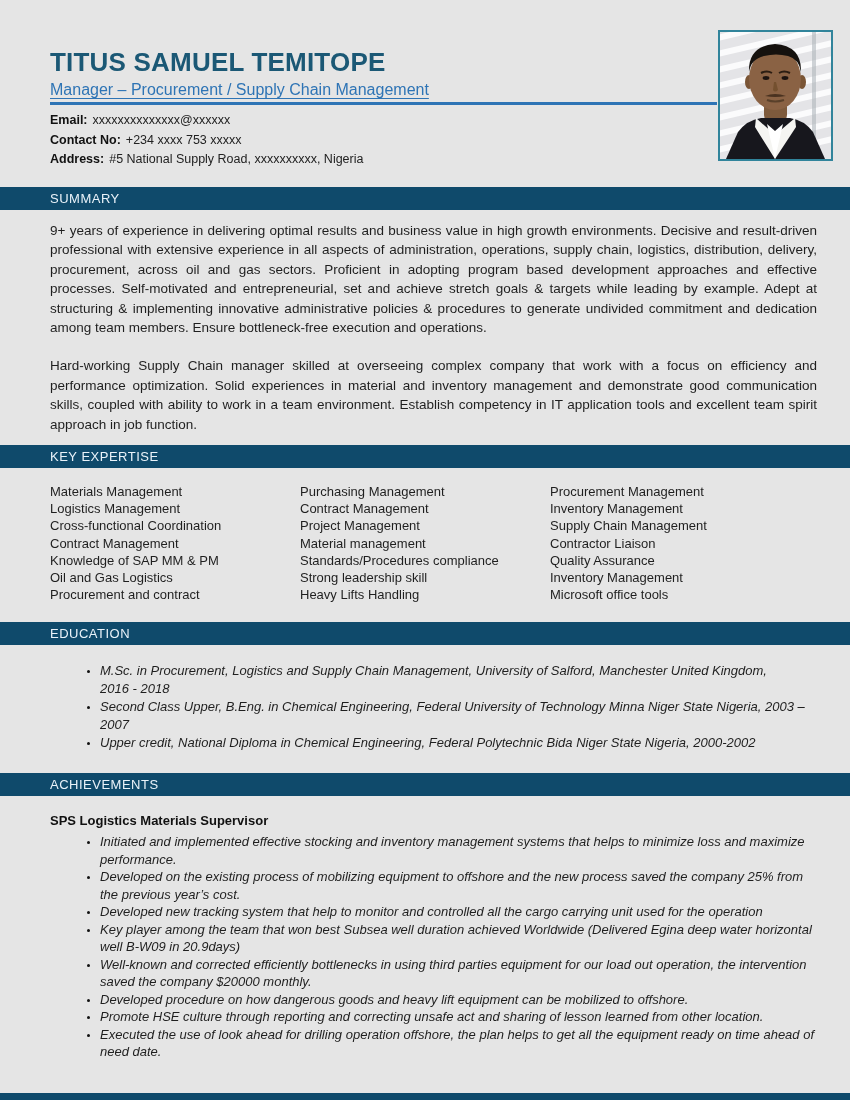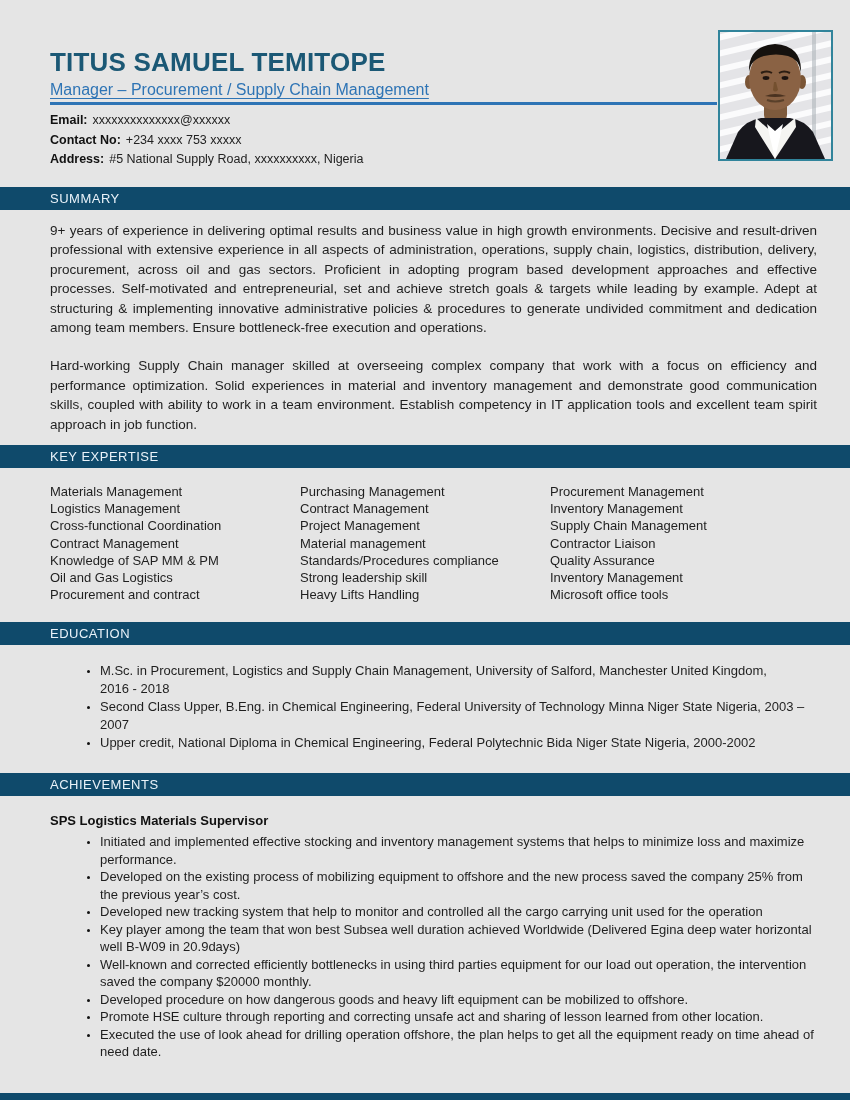--- a/index.html
+++ b/index.html
@@ -53,21 +53,21 @@
   .summary-text p + p { margin-top: 19px; }
 
   
   .exp-grid {
     margin: 15px 33px 0 50px;
     display: grid; grid-template-columns: 250px 250px 1fr;
   }
   .exp-item { font-size: 13px; line-height: 17.2px; }
 
   
-  .list-wrap { margin: 0 33px 0 50px; }
+  .list-wrap { margin: 0 33px 0 50px; font-style: italic; }
   ul.doc-list { margin: 0; padding-left: 50px; }
   ul.doc-list li {
     font-size: 13px; line-height: 18px;
     white-space: pre-line;
   }
   ul.doc-list li::marker { font-size: 10px; color: #111; }
   .edu-wrap { margin-top: 17px; }
   .ach-wrap { margin-top: 5px; }
   ul.ach li { line-height: 17.5px; }
 

